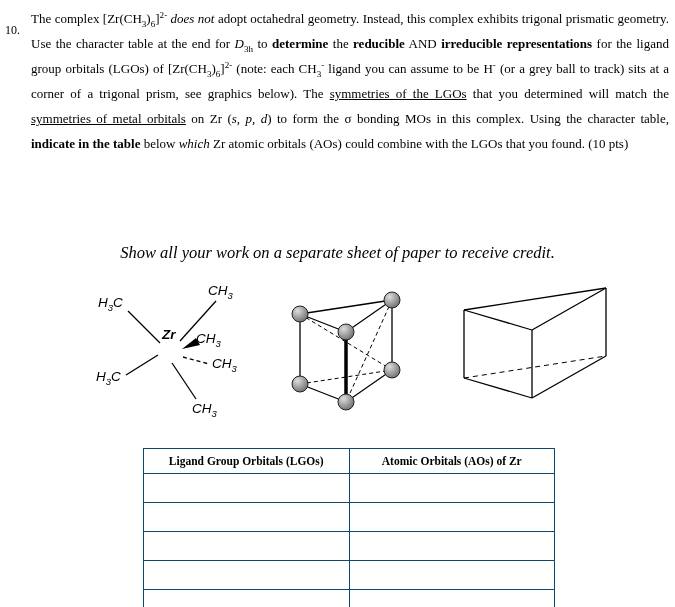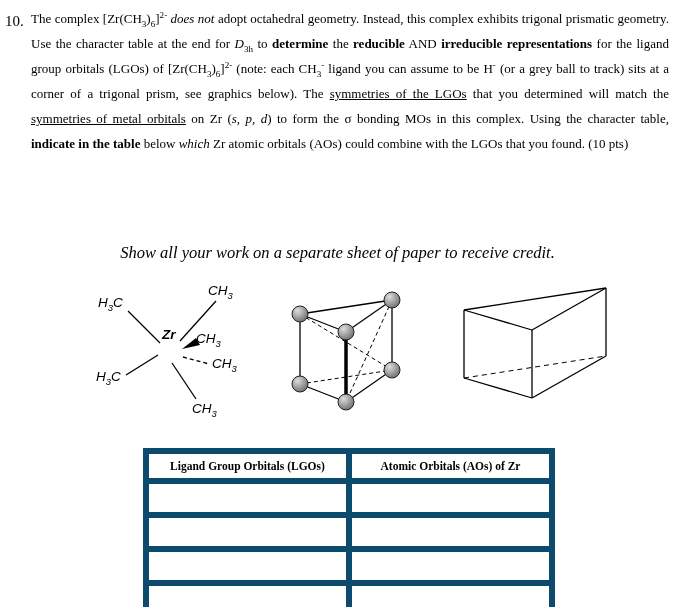--- a/index.html
+++ b/index.html
@@ -9,22 +9,22 @@
     height: 607px;
     background: #ffffff;
     color: #000000;
     font-family: "Liberation Serif", serif;
     overflow: hidden;
   }
   sup, sub { line-height: 0; font-size: 70%; }
   .qnum {
     position: absolute;
     left: 5px;
-    top: 9px;
-    font-size: 15px;
+    top: 18px;
+    font-size: 12px;
     line-height: 25px;
   }
   .question-body {
     position: absolute;
     left: 31px;
     top: 6px;
     width: 638px;
     font-size: 13px;
     line-height: 25px;
     text-align: justify;
@@ -60,21 +60,21 @@
   .lbl-bottom     { left: 104px; top: 118px; }
   .lgo-table {
     position: absolute;
     left: 143px;
     top: 448px;
     width: 412px;
     border-collapse: collapse;
     table-layout: fixed;
   }
   .lgo-table th, .lgo-table td {
-    border: 6px solid #0c4a6e;
+    border: 1px solid #0c4a6e;
     padding: 4px 4px;
   }
   .lgo-table th {
     font-size: 11.5px;
     font-weight: bold;
     text-align: center;
     height: 16px;
   }
   .lgo-table td { height: 20px; font-size: 12px; }
 </style>

